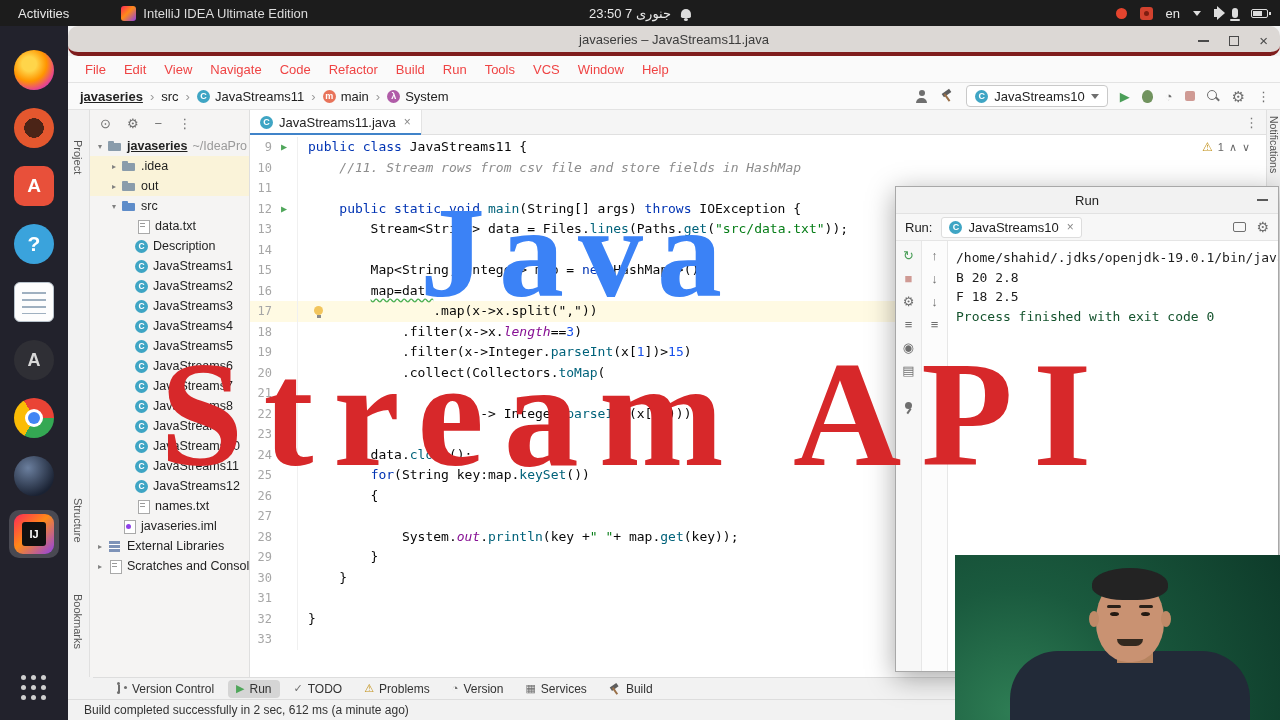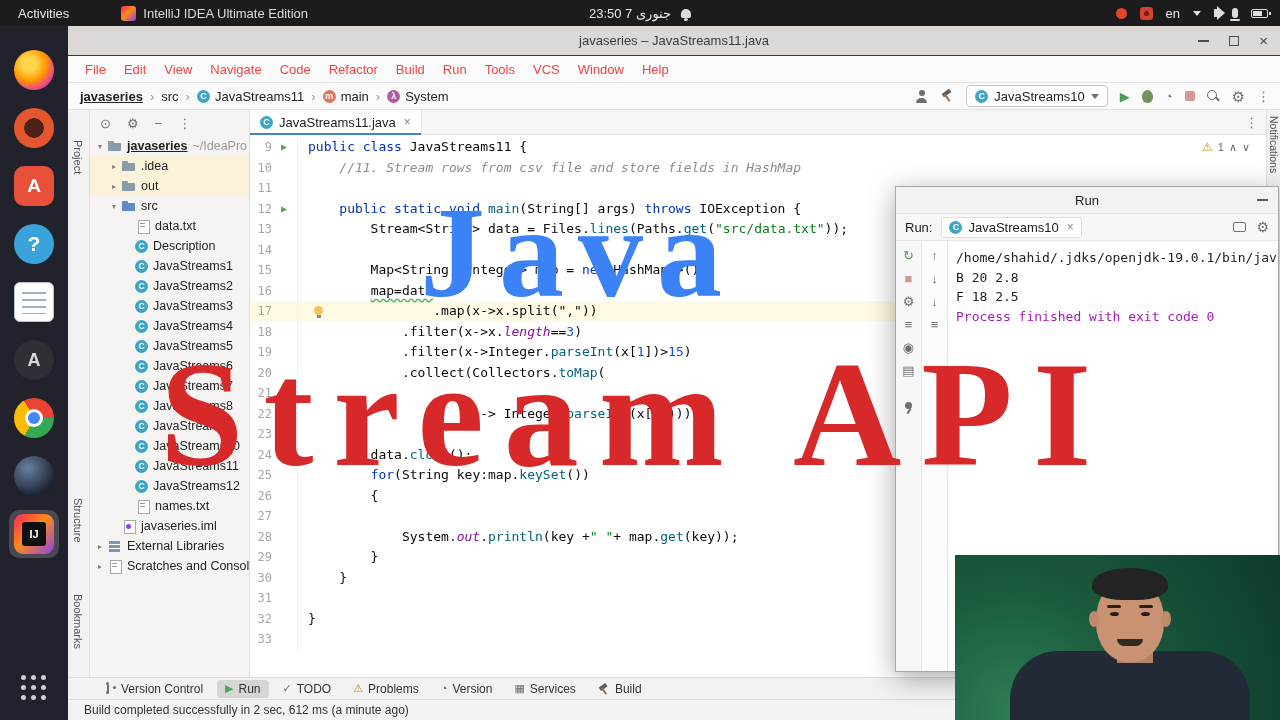--- a/index.html
+++ b/index.html
@@ -53,22 +53,22 @@
   .ic-ij::after { content:"IJ"; position:absolute; color:#fff; font-size:11px; font-weight:bold; }
   .ic-grid { position:relative; }
   .ic-grid::before { content:""; position:absolute; left:7px; top:7px; width:5px; height:5px; border-radius:50%; background:#cfcfcf;
         box-shadow:10px 0 0 #cfcfcf, 20px 0 0 #cfcfcf, 0 10px 0 #cfcfcf, 10px 10px 0 #cfcfcf, 20px 10px 0 #cfcfcf,
                    0 20px 0 #cfcfcf, 10px 20px 0 #cfcfcf, 20px 20px 0 #cfcfcf; }
   .dock-spacer { flex:1; }
 
   
   .ide { position:absolute; left:68px; top:26px; width:1212px; height:694px; background:#f2f2f2;
          display:flex; flex-direction:column; font-size:13px; color:#222; z-index:1; }
-  .titlebar { height:30px; background:#dcd8d5; border-bottom:1px solid #7f1d1d; display:flex; align-items:center;
-              justify-content:center; position:relative; color:#3b3b3b; flex:none; }
+  .titlebar { height:30px; background:#dcd8d5; border-bottom:4px solid #7f1d1d; display:flex; align-items:center;
+              justify-content:center; position:relative; color:#3b3b3b; flex:none;border-radius:10px; }
   .win-controls { position:absolute; right:12px; top:0; height:30px; display:flex; align-items:center; gap:20px; color:#4a4a4a; }
   .wc-min { width:11px; height:2px; background:#4a4a4a; display:inline-block; }
   .wc-max { width:10px; height:10px; border:1.6px solid #4a4a4a; display:inline-block; }
   .wc-close { font-size:15px; line-height:10px; }
 
   .menubar { height:27px; background:#fafafa; border-bottom:1px solid #e3e3e3; display:flex; align-items:center;
              padding-left:8px; flex:none; }
   .menu-item { padding:0 9px; color:#ef4444; }
 
   .navbar { height:27px; background:#fafafa; border-bottom:1px solid #e3e3e3; display:flex; align-items:center;
@@ -145,21 +145,21 @@
   .bulb::after { content:""; position:absolute; left:2.5px; bottom:-3px; width:4px; height:3px; background:#8a8a8a; }
   .inspect { position:absolute; top:5px; right:16px; display:flex; align-items:center; gap:5px; font-size:11px; color:#666;
              font-family:"Liberation Sans", sans-serif; }
   .warn-g { color:#c19017; font-size:12px; }
   .sb-tick { position:absolute; right:2px; top:170px; width:5px; height:9px; background:#e8c33c; }
 
   .rightstrip { width:14px; border-left:1px solid #e0e0e0; background:#f2f2f2; position:relative; flex:none; }
   .rightstrip .vlabel { top:6px; left:1px; font-size:10.5px; }
 
   .bottombar { height:22px; background:#f2f2f2; border-top:1px solid #ddd; display:flex; align-items:center; gap:6px;
-               padding-left:30px; font-size:12px; flex:none; }
+               padding-left:16px; font-size:12px; flex:none;margin-left:25px; }
   .bb-item { display:flex; align-items:center; gap:5px; padding:2px 8px; border-radius:4px; color:#333; }
   .bb-item.active { background:#d5d5d5; }
   .bi { font-size:11px; color:#6e6e6e; line-height:1; }
   .bi-run { color:#4fa65a; } .bi-problems { color:#c19017; }
   .bi-branch { width:10px; height:13px; position:relative; display:inline-block; }
   .bi-branch::before { content:""; position:absolute; left:0; top:0; width:3px; height:3px; border-radius:50%; background:#6e6e6e;
         box-shadow:0 9px 0 #6e6e6e, 7px 4px 0 #6e6e6e; }
   .bi-branch::after { content:""; position:absolute; left:1px; top:3px; width:1.5px; height:7px; background:#6e6e6e; }
   .bi-build { width:12px; height:12px; position:relative; display:inline-block; }
   .bi-build::before { content:""; position:absolute; left:1px; top:2px; width:8px; height:3.5px; background:#5d5d5d; transform:rotate(-35deg); }
@@ -182,21 +182,21 @@
   .rw-body { flex:1; display:flex; min-height:0; background:#fff; }
   .rw-icons, .rw-icons2 { width:26px; background:#f7f7f7; border-right:1px solid #e7e7e7; display:flex; flex-direction:column;
               align-items:center; padding-top:8px; gap:10px; flex:none; }
   .rw-icons2 { background:#fcfcfc; }
   .pin { width:12px; height:12px; position:relative; margin-top:14px; }
   .pin::before { content:""; position:absolute; left:2px; top:1px; width:7px; height:7px; border-radius:50%; background:#6f6f6f; }
   .pin::after { content:""; position:absolute; left:5px; top:7px; width:1.6px; height:6px; background:#6f6f6f; transform:rotate(35deg); }
   .rw-console { flex:1; font-family:"DejaVu Sans Mono", monospace; font-size:13px; line-height:19.5px;
                 padding:7px 0 0 8px; overflow:hidden; }
   .con-line { white-space:pre; }
-  .con-path { color:#1d1d1d; } .con-out { color:#1d1d1d; } .con-sys { color:#a21caf; }
+  .con-path { color:#1d1d1d; } .con-out { color:#1d1d1d; } .con-sys { color:#14532d; }
 
   
   .ov-java { position:absolute; left:420px; top:187px; z-index:8; font-family:"Liberation Serif", serif; font-weight:bold;
              font-size:130px; letter-spacing:14px; line-height:1; color:#3b82f6; pointer-events:none; }
   .ov-stream { position:absolute; left:160px; top:339px; z-index:8; font-family:"Liberation Serif", serif; font-weight:bold;
              font-size:150px; letter-spacing:20px; line-height:1; color:#d7282a; white-space:nowrap; pointer-events:none; }
 
   
   .webcam { position:absolute; left:955px; top:555px; width:325px; height:165px; z-index:9; overflow:hidden;
             background:radial-gradient(circle at 18% 95%, #2e7d54 0%, #1a5a3e 40%, #0e3b2a 100%); }

